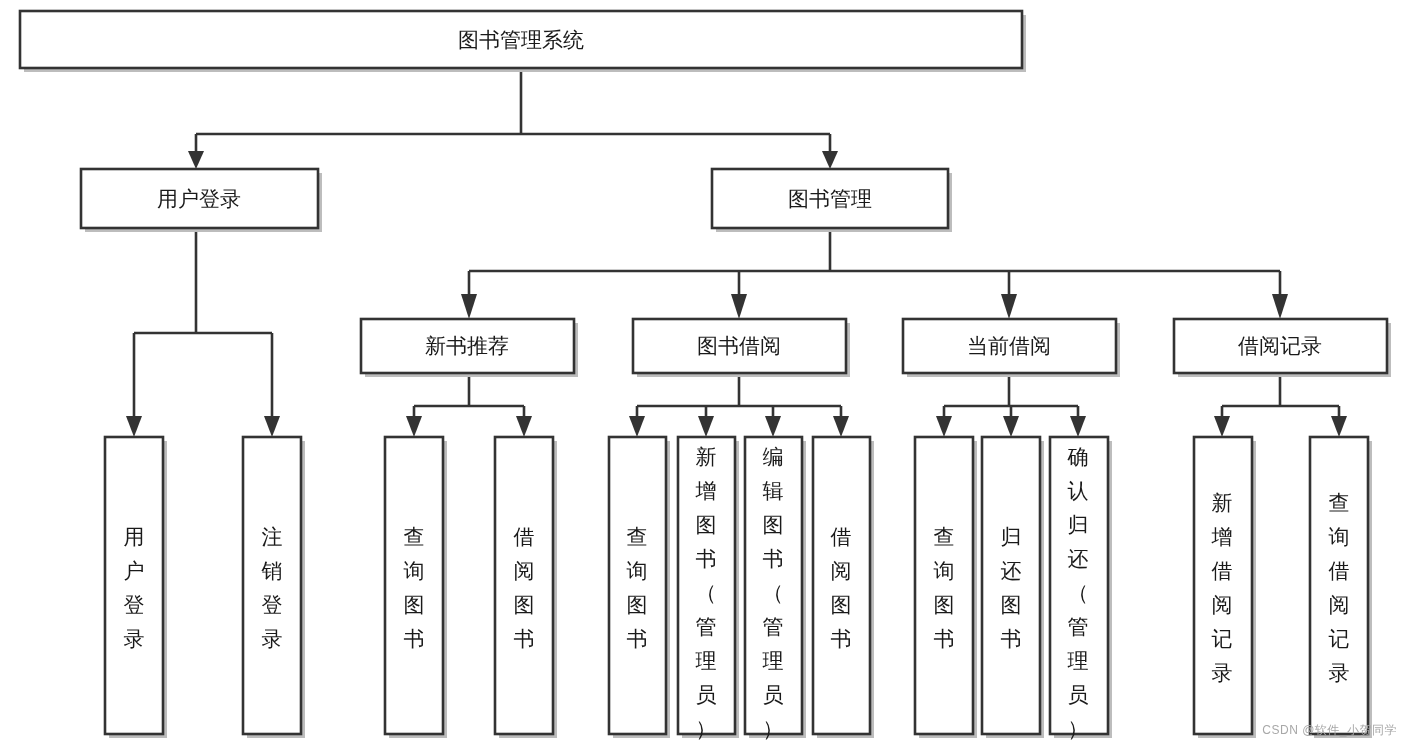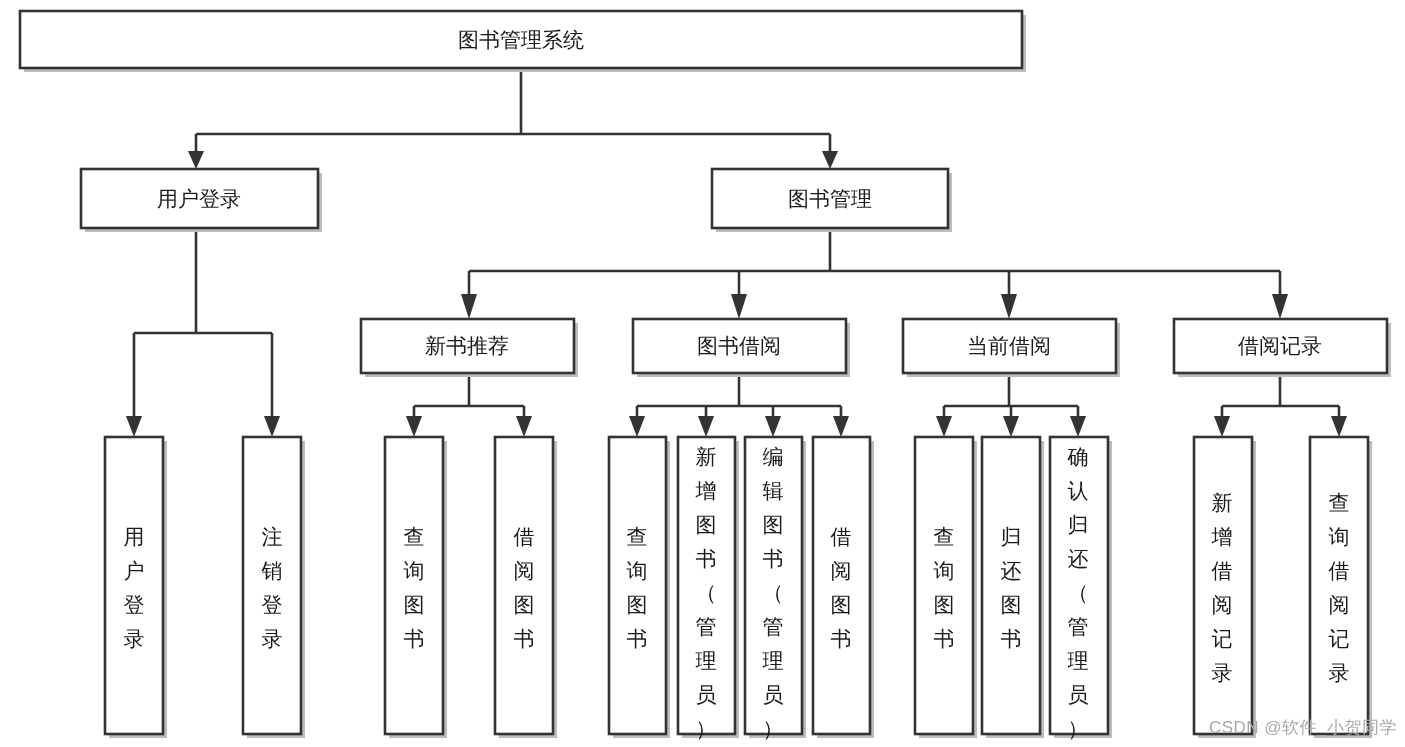--- a/index.html
+++ b/index.html
@@ -54,21 +54,21 @@
     font-family: "Liberation Sans", "DejaVu Sans", sans-serif;
     fill: #1a1a1a;
     font-size: 21px;
     text-anchor: middle;
   }
   .watermark {
     position: absolute;
     right: 8px;
     bottom: 8px;
     font-family: "Liberation Sans", "DejaVu Sans", sans-serif;
-    font-size: 17px;
+    font-size: 12px;
     color: #a8a8a8;
     letter-spacing: 0.5px;
     white-space: nowrap;
     pointer-events: none;
   }
 </style>
 </head>
 <body>
 
 <div id="diagram-root">

